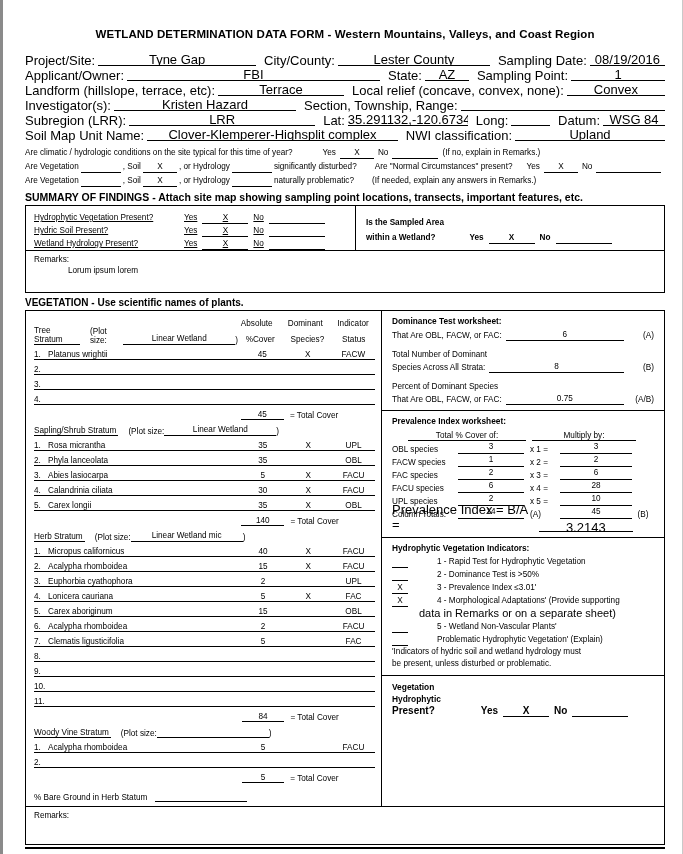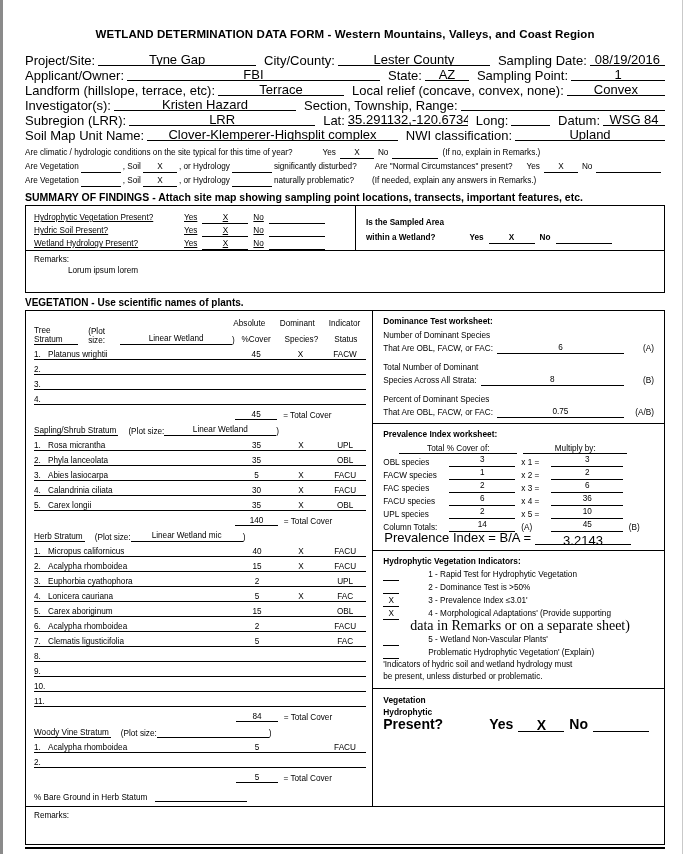--- a/index.html
+++ b/index.html
@@ -239,26 +239,26 @@
   .ind-mark {
     width: 16px;
     border-bottom: 1px solid #000;
     text-align: center;
     height: 11px;
     line-height: 11px;
     margin-right: 5px;
     flex: 0 0 auto;
   }
   .ind-txt { flex: 1; }
-  .ind-cont { font-size: 14px; line-height: 12px; padding-left: 27px; height: 13px; font-family: Liberation Serif, serif; }
+  .ind-cont { font-size: 11px; line-height: 12px; padding-left: 27px; height: 13px; }
   .fn { font-size: 8.2px; line-height: 12px; }
 
   .hv-box { padding: 5px 10px; }
   .hv-title { font-size: 8.4px; font-weight: bold; line-height: 12px; }
-  .hv-row { display: flex; align-items: flex-end; font-size: 14px; font-weight: bold; height: 14px; }
+  .hv-row { display: flex; font-size: 10px; font-weight: bold; height: 14px; }
 
   
   .veg-remarks {
     border: 1px solid #000;
     border-top: none;
     height: 38px;
     box-sizing: border-box;
     padding: 4px 0 0 8px;
     font-size: 8.2px;
   }
@@ -663,23 +663,20 @@
           <span>% Bare Ground in Herb Statum</span>
           <span class="b-line"></span>
         </div>
       </div>
 
       <div class="veg-right">
 
         <div class="ws">
           <div class="ws-title">Dominance Test worksheet:</div>
           <div class="ws-row">
-              <span class="t">Number of Dominant Species</span>
-            </div>
-          <div class="ws-row">
             <span class="t">That Are OBL, FACW, or FAC:</span>
             <span class="v" style="flex:1;margin:0 4px">6</span>
             <span class="tag">(A)</span>
           </div>
           <div class="spacer6"></div>
           <div class="ws-row">
               <span class="t">Total Number of Dominant</span>
             </div>
           <div class="ws-row">
             <span class="t">Species Across All Strata:</span>
@@ -722,21 +719,21 @@
             <span class="sp">FAC species</span>
             <span class="v1">2</span>
             <span class="mul">x 3 =</span>
             <span class="v2">6</span>
             <span class="ab"></span>
           </div>
           <div class="pi-row">
             <span class="sp">FACU species</span>
             <span class="v1">6</span>
             <span class="mul">x 4 =</span>
-            <span class="v2">36</span>
+            <span class="v2">28</span>
             <span class="ab"></span>
           </div>
           <div class="pi-row">
             <span class="sp">UPL species</span>
             <span class="v1">2</span>
             <span class="mul">x 5 =</span>
             <span class="v2">10</span>
             <span class="ab"></span>
           </div>
           <div class="pi-row">

